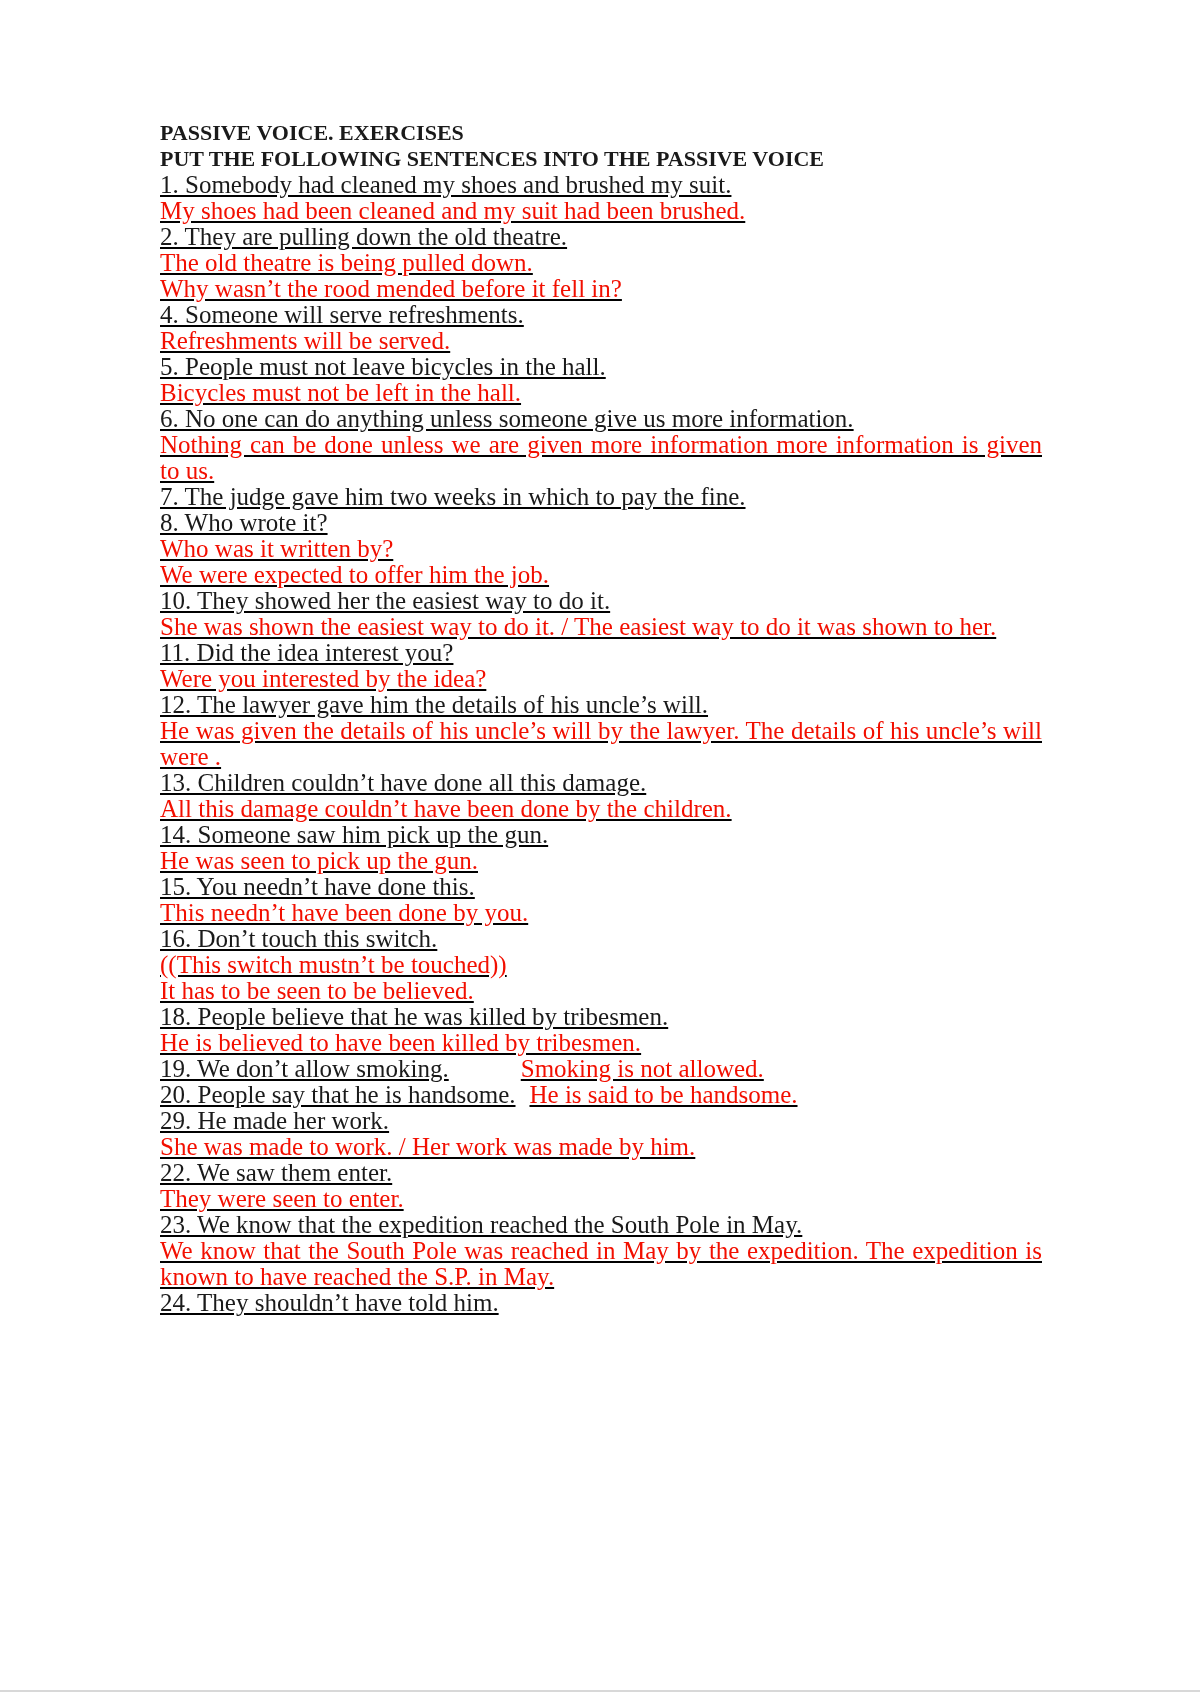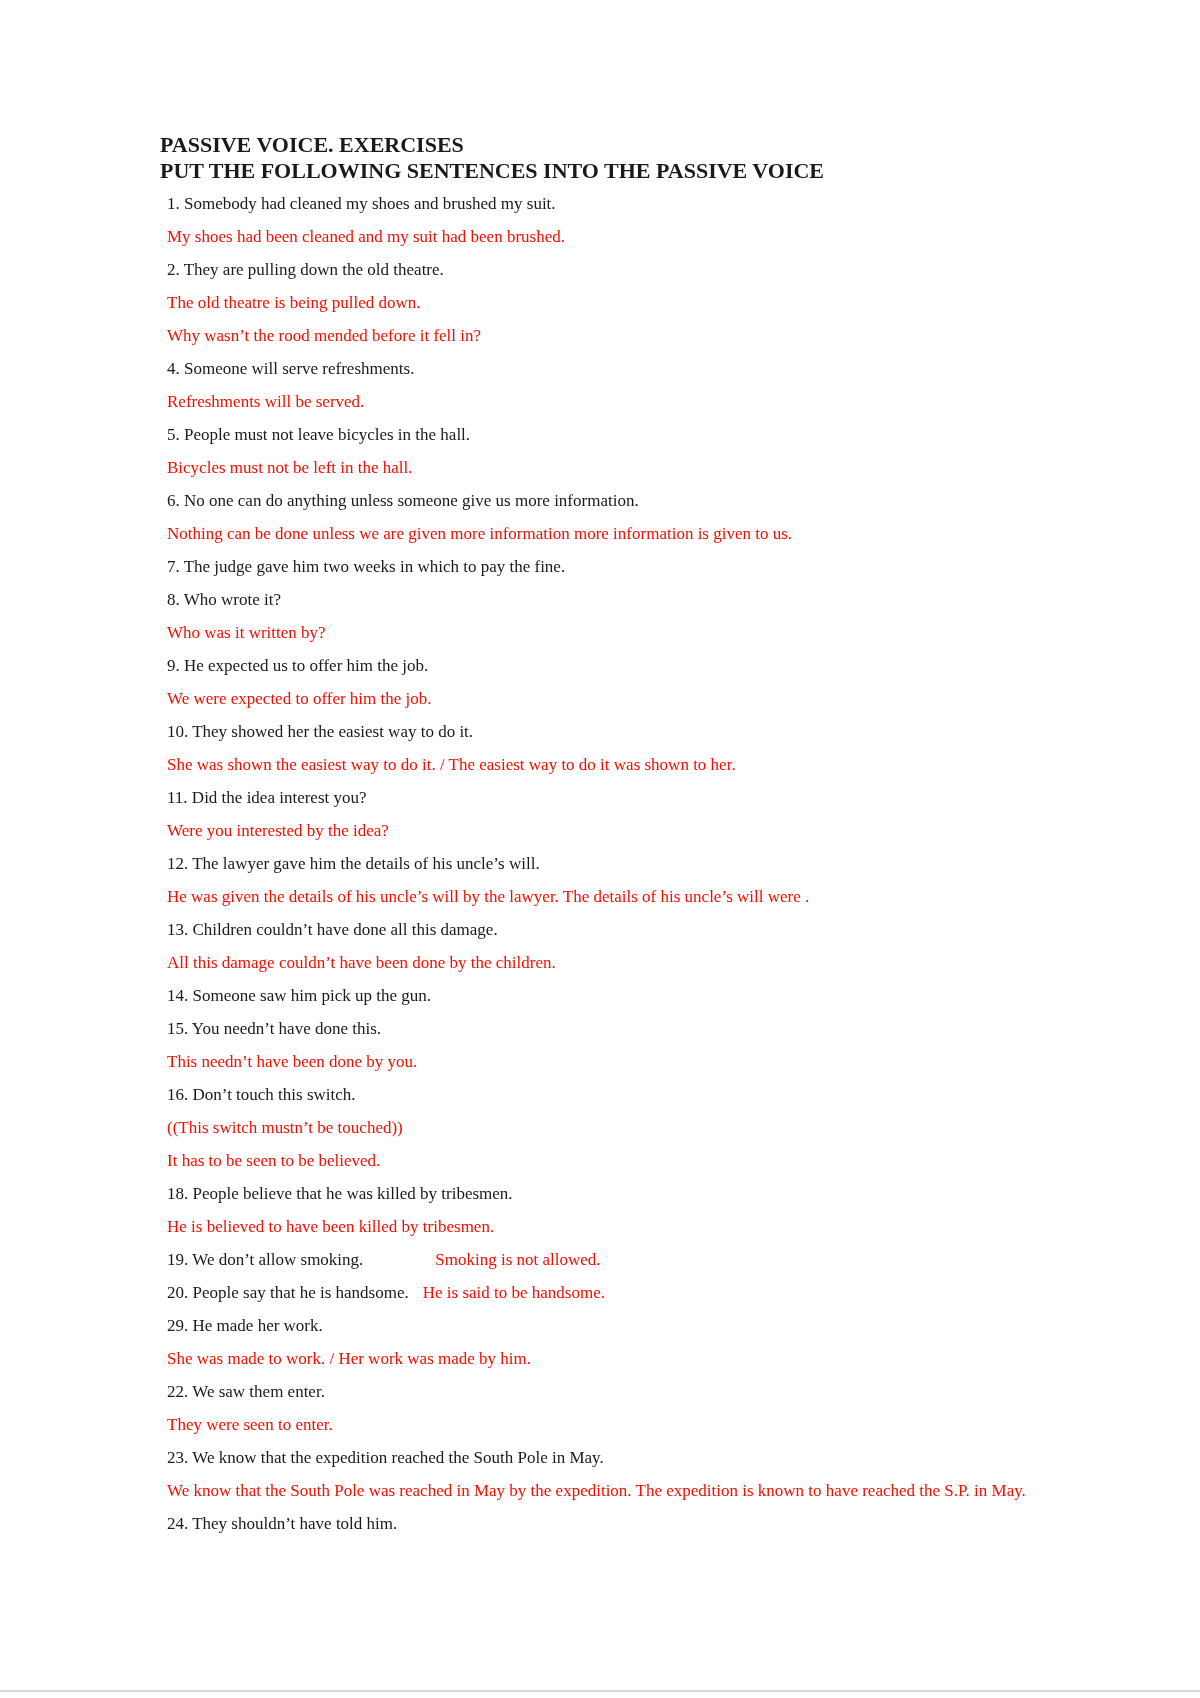--- a/index.html
+++ b/index.html
@@ -11,35 +11,36 @@
     position: relative;
     width: 1200px;
     height: 1698px;
     background: var(--bg, #ffffff);
     font-family: "Liberation Serif", serif;
     overflow: hidden;
   }
   .content {
     position: absolute;
     left: 160px;
-    top: 132px;
+    top: 120px;
     width: 882px;
   }
   .doc-title, .doc-subtitle {
     margin: 0;
     font-size: 22px;
     line-height: 26px;
     font-weight: bold;
     color: var(--q, #1a1a1a);
   }
   .line {
-    margin: 7px;
-    font-size: 17px;
+    margin: 0;
+    font-size: 25px;
     line-height: 26px;
     text-align: justify;
+    text-decoration: underline;
   }
   .question { color: var(--q, #1a1a1a); }
   .answer   { color: var(--a, #f20f00); }
   .gap-wide   { margin-left: 72px; }
   .gap-narrow { margin-left: 14px; }
   .page-edge {
     position: absolute;
     left: 0;
     right: 0;
     bottom: 6px;
@@ -62,31 +63,31 @@
         <p class="line"><span class="answer">Why wasn’t the rood mended before it fell in?</span></p>
         <p class="line"><span class="question">4. Someone will serve refreshments.</span></p>
         <p class="line"><span class="answer">Refreshments will be served.</span></p>
         <p class="line"><span class="question">5. People must not leave bicycles in the hall.</span></p>
         <p class="line"><span class="answer">Bicycles must not be left in the hall.</span></p>
         <p class="line"><span class="question">6. No one can do anything unless someone give us more information.</span></p>
         <p class="line"><span class="answer">Nothing can be done unless we are given more information more information is given to us.</span></p>
         <p class="line"><span class="question">7. The judge gave him two weeks in which to pay the fine.</span></p>
         <p class="line"><span class="question">8. Who wrote it?</span></p>
         <p class="line"><span class="answer">Who was it written by?</span></p>
-        <p class="line"><span class="question">9. He expected us to offer him the job.</span></p>
         <p class="line"><span class="answer">We were expected to offer him the job.</span></p>
         <p class="line"><span class="question">10. They showed her the easiest way to do it.</span></p>
         <p class="line"><span class="answer">She was shown the easiest way to do it. / The easiest way to do it was shown to her.</span></p>
         <p class="line"><span class="question">11. Did the idea interest you?</span></p>
         <p class="line"><span class="answer">Were you interested by the idea?</span></p>
         <p class="line"><span class="question">12. The lawyer gave him the details of his uncle’s will.</span></p>
         <p class="line"><span class="answer">He was given the details of his uncle’s will by the lawyer. The details of his uncle’s will were .</span></p>
         <p class="line"><span class="question">13. Children couldn’t have done all this damage.</span></p>
         <p class="line"><span class="answer">All this damage couldn’t have been done by the children.</span></p>
         <p class="line"><span class="question">14. Someone saw him pick up the gun.</span></p>
+        <p class="line"><span class="answer">He was seen to pick up the gun.</span></p>
         <p class="line"><span class="question">15. You needn’t have done this.</span></p>
         <p class="line"><span class="answer">This needn’t have been done by you.</span></p>
         <p class="line"><span class="question">16. Don’t touch this switch.</span></p>
         <p class="line"><span class="answer">((This switch mustn’t be touched))</span></p>
         <p class="line"><span class="answer">It has to be seen to be believed.</span></p>
         <p class="line"><span class="question">18. People believe that he was killed by tribesmen.</span></p>
         <p class="line"><span class="answer">He is believed to have been killed by tribesmen.</span></p>
         <p class="line"><span class="question">19. We don’t allow smoking.</span><span class="answer gap-wide">Smoking is not allowed.</span></p>
         <p class="line"><span class="question">20. People say that he is handsome.</span><span class="answer gap-narrow">He is said to be handsome.</span></p>
         <p class="line"><span class="question">29. He made her work.</span></p>

